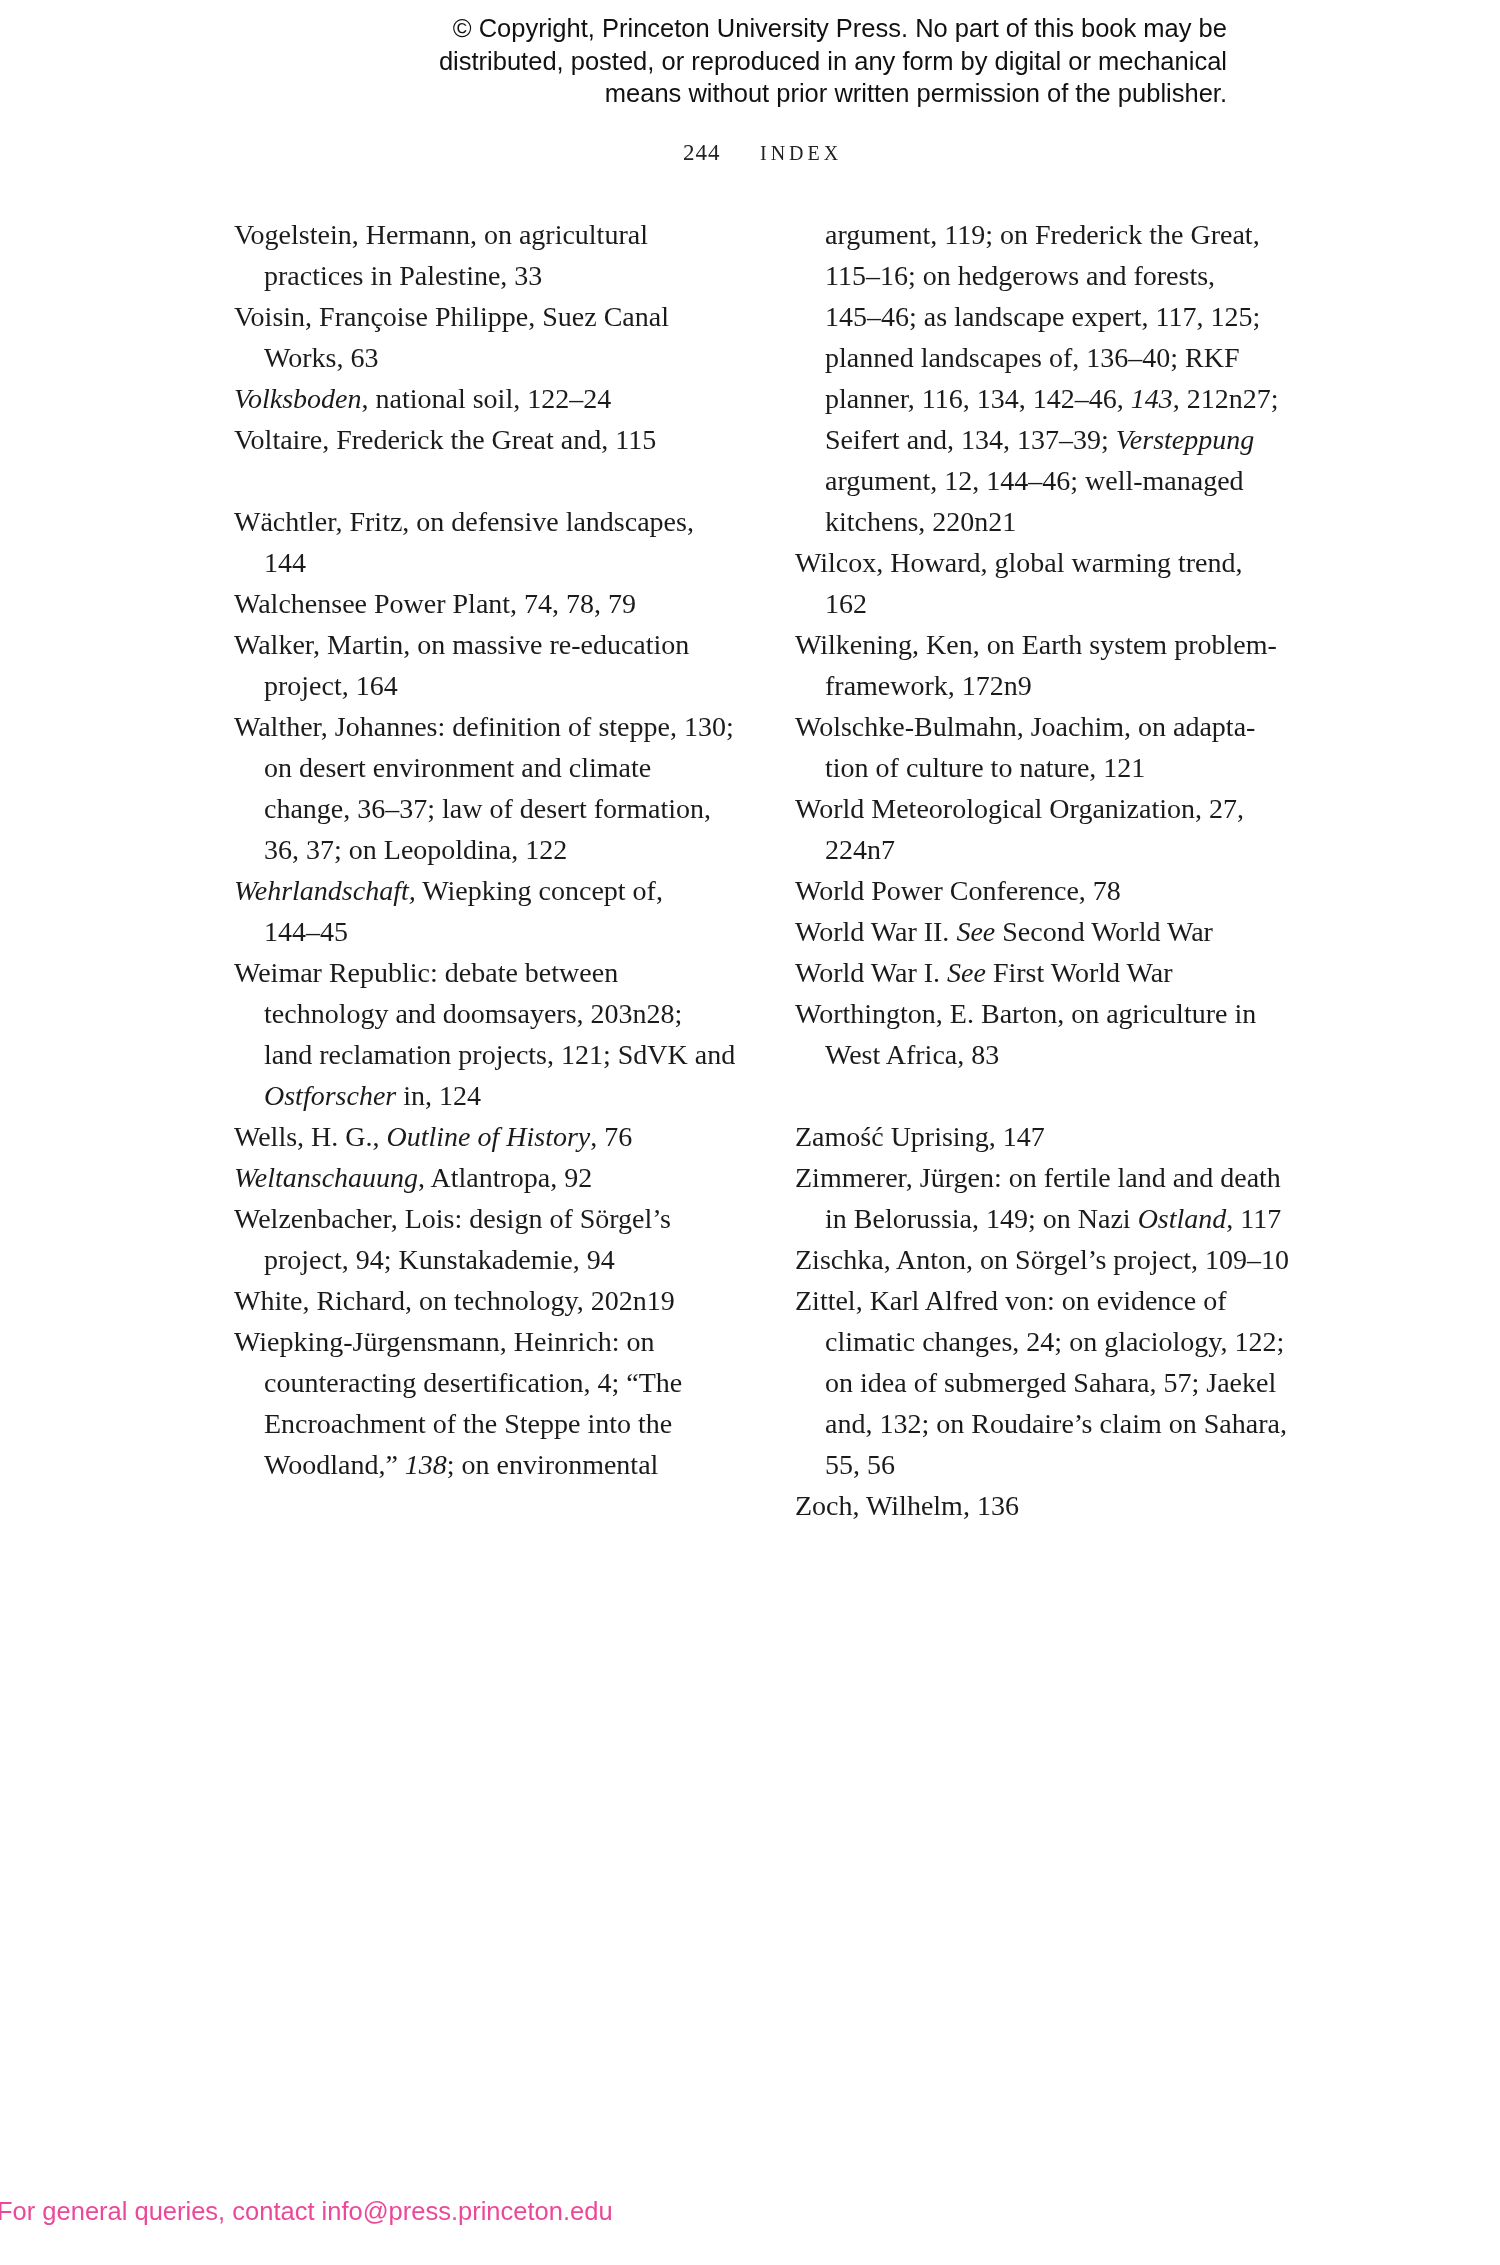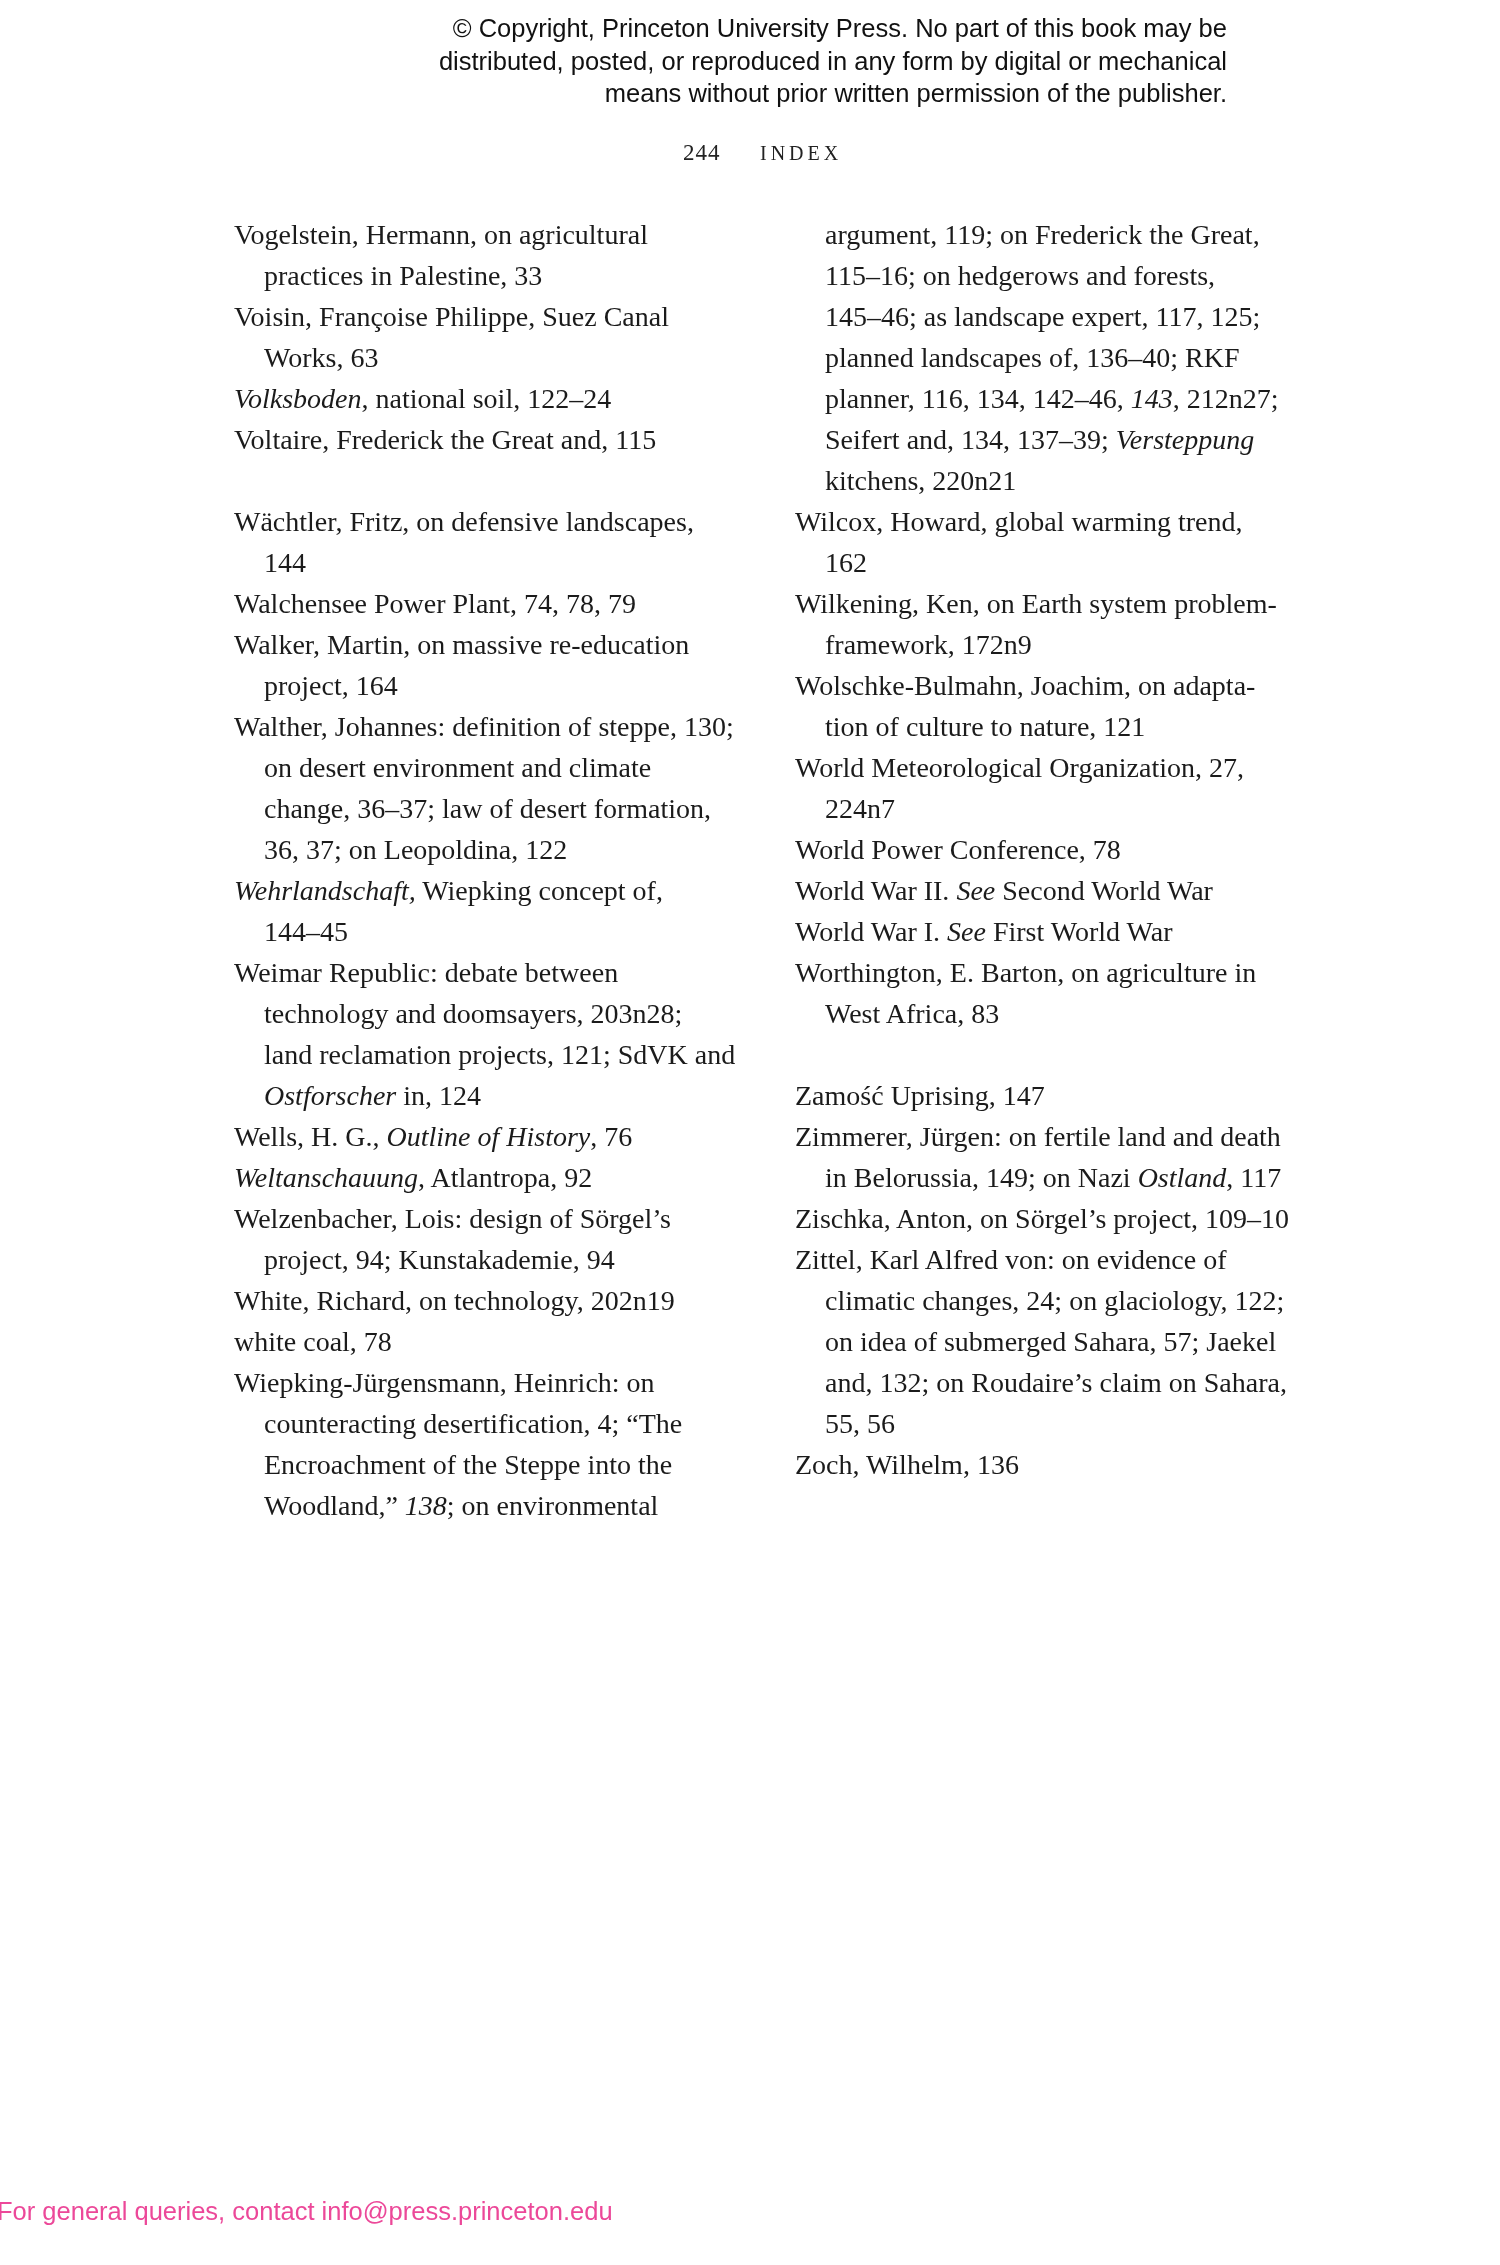--- a/index.html
+++ b/index.html
@@ -115,33 +115,33 @@
     <div class="line indent"><span>144–45</span></div>
     <div class="line"><span>Weimar Republic: debate between</span></div>
     <div class="line indent"><span>technology and doomsayers, 203n28;</span></div>
     <div class="line indent"><span>land reclamation projects, 121; SdVK and</span></div>
     <div class="line indent"><i>Ostforscher</i><span> in, 124</span></div>
     <div class="line"><span>Wells, H. G., </span><i>Outline of History</i><span>, 76</span></div>
     <div class="line"><i>Weltanschauung</i><span>, Atlantropa, 92</span></div>
     <div class="line"><span>Welzenbacher, Lois: design of Sörgel’s</span></div>
     <div class="line indent"><span>project, 94; Kunstakademie, 94</span></div>
     <div class="line"><span>White, Richard, on technology, 202n19</span></div>
-    <div class="line"><span>white coal, 78</span></div>
     <div class="line"><span>Wiepking-Jürgensmann, Heinrich: on</span></div>
     <div class="line indent"><span>counteracting desertification, 4; “The</span></div>
     <div class="line indent"><span>Encroachment of the Steppe into the</span></div>
     <div class="line indent"><span>Woodland,” </span><i>138</i><span>; on environmental</span></div>
   </div>
 <div class="column col-right">
     <div class="line indent"><span>argument, 119; on Frederick the Great,</span></div>
     <div class="line indent"><span>115–16; on hedgerows and forests,</span></div>
     <div class="line indent"><span>145–46; as landscape expert, 117, 125;</span></div>
     <div class="line indent"><span>planned landscapes of, 136–40; RKF</span></div>
     <div class="line indent"><span>planner, 116, 134, 142–46, </span><i>143</i><span>, 212n27;</span></div>
     <div class="line indent"><span>Seifert and, 134, 137–39; </span><i>Versteppung</i></div>
+    <div class="line indent"><span>argument, 12, 144–46; well-managed</span></div>
     <div class="line indent"><span>kitchens, 220n21</span></div>
     <div class="line"><span>Wilcox, Howard, global warming trend,</span></div>
     <div class="line indent"><span>162</span></div>
     <div class="line"><span>Wilkening, Ken, on Earth system problem-</span></div>
     <div class="line indent"><span>framework, 172n9</span></div>
     <div class="line"><span>Wolschke-Bulmahn, Joachim, on adapta-</span></div>
     <div class="line indent"><span>tion of culture to nature, 121</span></div>
     <div class="line"><span>World Meteorological Organization, 27,</span></div>
     <div class="line indent"><span>224n7</span></div>
     <div class="line"><span>World Power Conference, 78</span></div>

